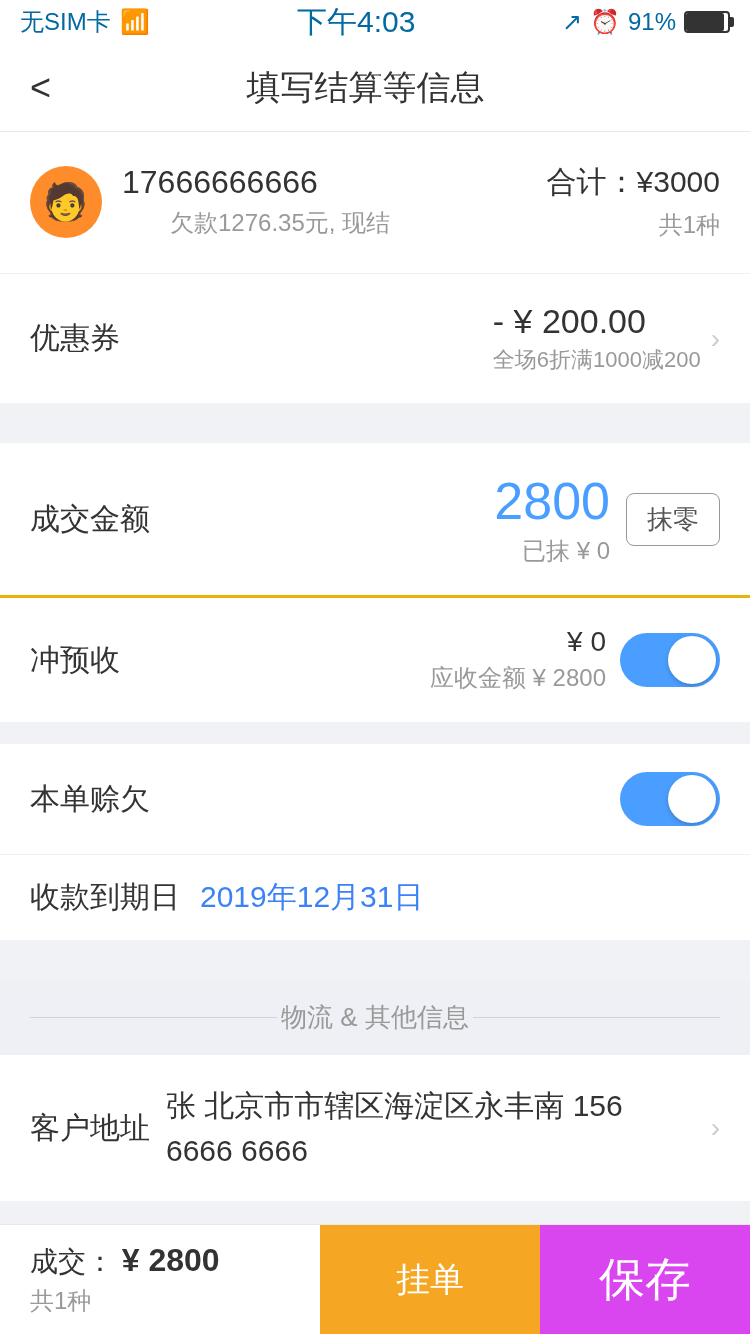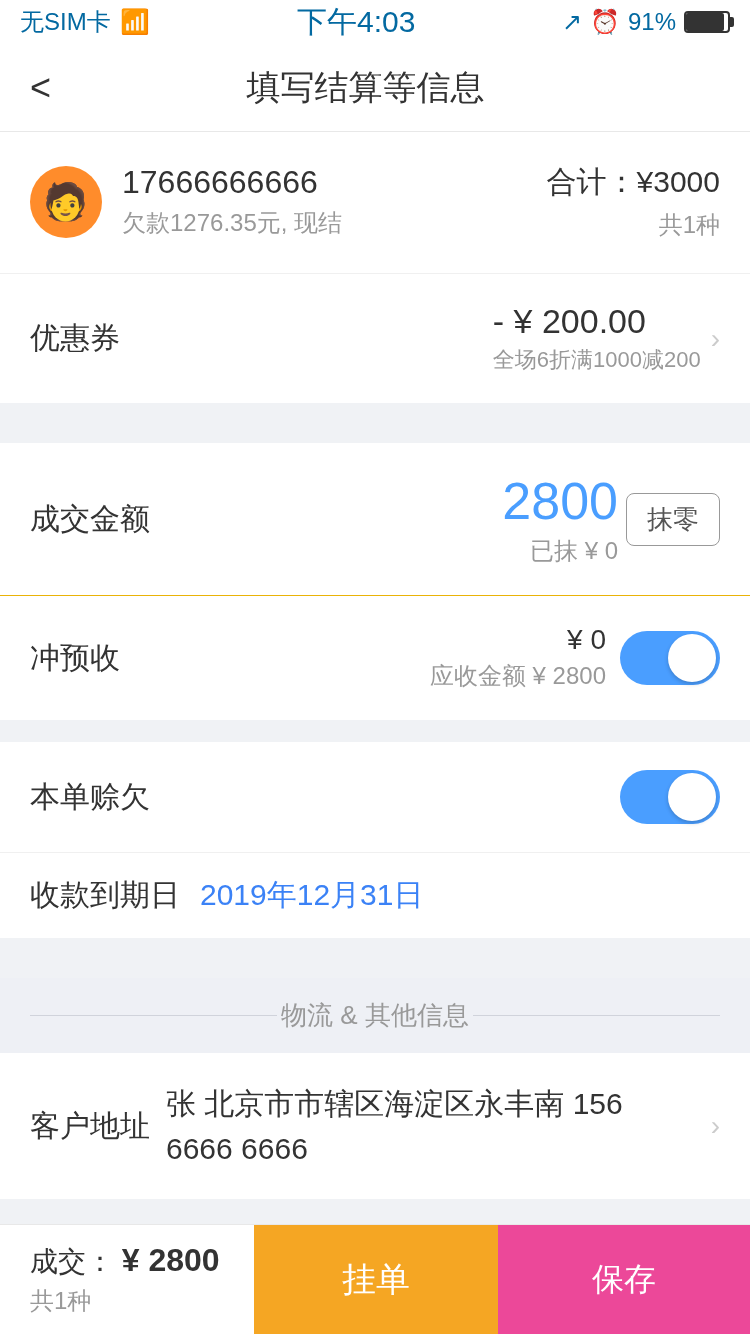--- a/index.html
+++ b/index.html
@@ -82,21 +82,21 @@
       justify-content: space-between;
       margin-bottom: 2px;
     }
     .customer-left { display: flex; align-items: center; gap: 20px; }
     .avatar {
       width: 72px; height: 72px; border-radius: 50%; background: #ff8c2b;
       display: flex; align-items: center; justify-content: center;
       color: #fff; font-size: 36px;
     }
     .customer-info .phone { font-size: 32px; font-weight: 500; }
-    .customer-info .debt { font-size: 24px; color: #999; margin-top: 6px; }
+    .customer-info .debt { font-size: 24px; color: #999; margin-top: 6px; margin-left: 48px; }
     .customer-right { text-align: right; }
     .customer-right .total { font-size: 30px; font-weight: 500; }
     .customer-right .count { font-size: 24px; color: #999; margin-top: 6px; }
 
     
     .coupon-row {
       background: #fff;
       padding: 28px 30px;
       display: flex;
       align-items: center;
@@ -112,25 +112,25 @@
     
     .amount-section {
       background: #fff;
       margin-bottom: 2px;
     }
     .amount-row {
       padding: 28px 30px;
       display: flex;
       align-items: center;
       justify-content: space-between;
-      border-top: 1px solid #eab308;
+      border-top: 3px solid #eab308;
     }
     .amount-row:first-child { border-top: none; }
     .amount-label { font-size: 30px; color: #333; }
-    .amount-value-group { display: flex; align-items: center; gap: 8px; }
+    .amount-value-group { display: flex; align-items: center; gap: 16px; }
     .amount-big { font-size: 52px; font-weight: 500; color: #4a9eff; }
     .round-btn {
       border: 1px solid #999;
       border-radius: 8px;
       padding: 8px 20px;
       font-size: 26px;
       color: #555;
       background: #fff;
       cursor: pointer;
     }
@@ -213,31 +213,31 @@
       background: #fff;
       display: flex;
       align-items: center;
       border-top: 1px solid #e8e8e8;
     }
     .bottom-info {
       flex: 1;
       padding: 0 30px;
     }
     .btn-hang {
-      width: 244px; height: 110px;
+      width: 220px; height: 110px;
       background: #f5a623;
       display: flex; align-items: center; justify-content: center;
       font-size: 34px; color: #fff; cursor: pointer;
       font-weight: 500;
     }
     .btn-save {
-      width: 252px; height: 110px;
-      background: #ec4899;
+      width: 210px; height: 110px;
+      background: #d946ef;
       display: flex; align-items: center; justify-content: center;
-      font-size: 32px; color: #fff; cursor: pointer;
+      font-size: 46px; color: #fff; cursor: pointer;
       font-weight: 500;
     }
   </style>
 </head>
 <body>
 
 <div class="status-bar">
   <div class="status-left">
     <span>无SIM卡</span>
     <span>📶</span>

